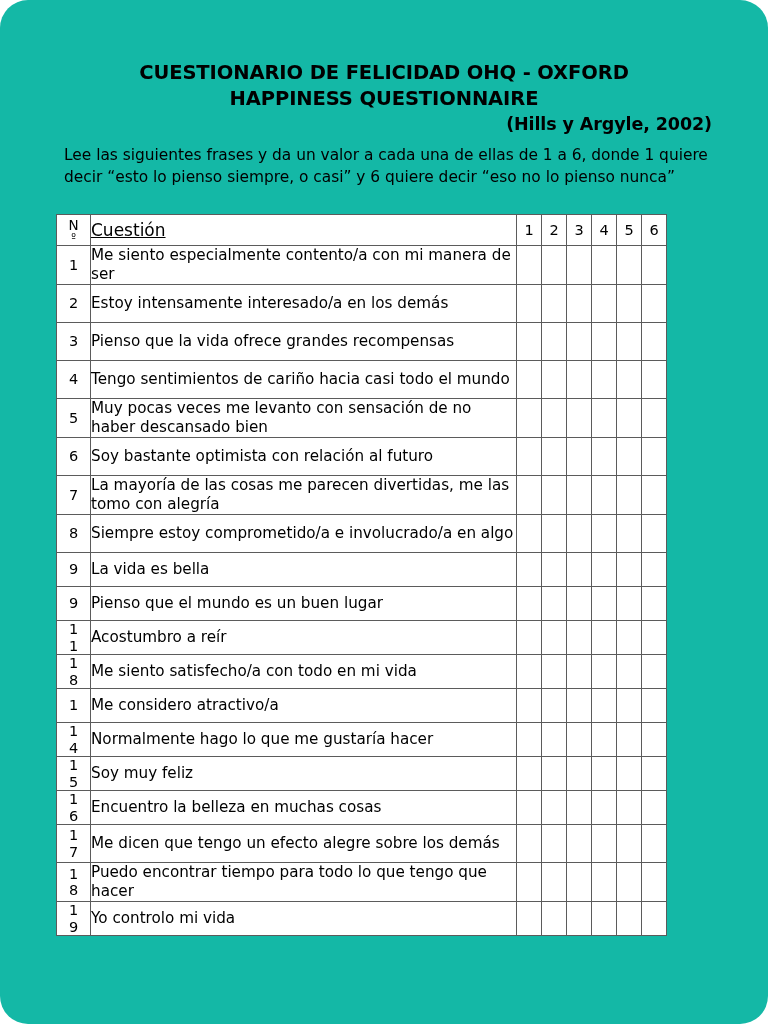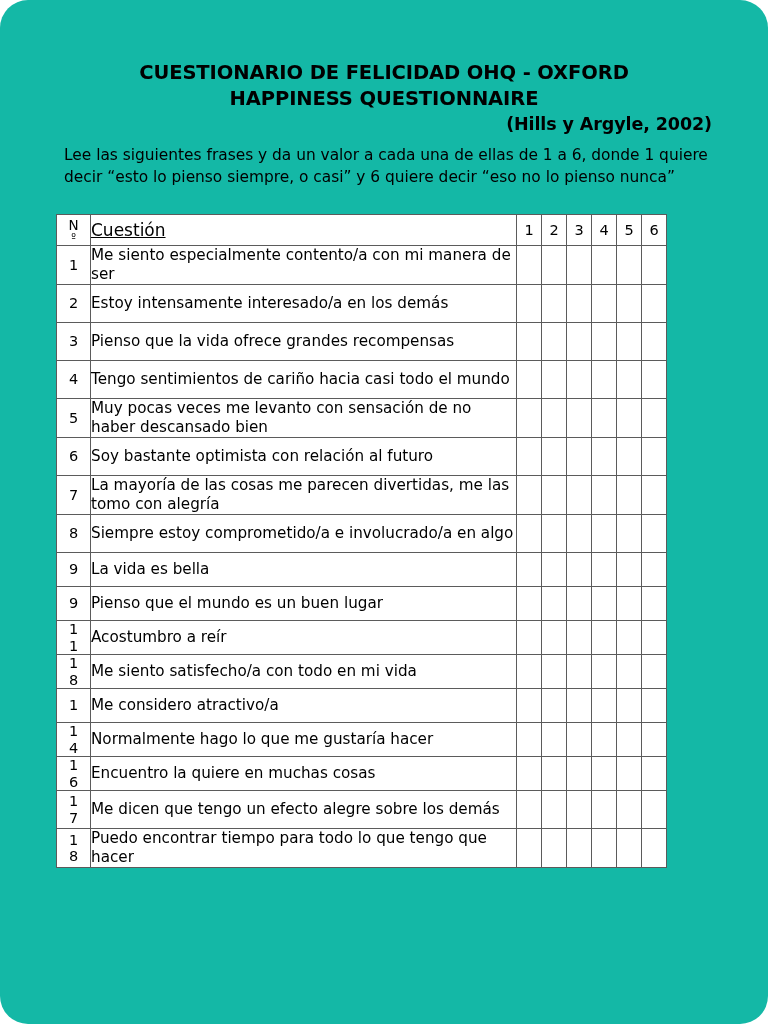--- a/index.html
+++ b/index.html
@@ -341,23 +341,35 @@
             <td class="qtext">Normalmente hago lo que me gustaría hacer</td>
             <td class="rate"></td>
             <td class="rate"></td>
             <td class="rate"></td>
             <td class="rate"></td>
             <td class="rate"></td>
             <td class="rate"></td>
           </tr>
           <tr class="r1">
             <td class="num">
+              <span class="numtxt">15</span>
+            </td>
+            <td class="qtext">Soy muy feliz</td>
+            <td class="rate"></td>
+            <td class="rate"></td>
+            <td class="rate"></td>
+            <td class="rate"></td>
+            <td class="rate"></td>
+            <td class="rate"></td>
+          </tr>
+          <tr class="r1">
+            <td class="num">
               <span class="numtxt">16</span>
             </td>
-            <td class="qtext">Encuentro la quiere en muchas cosas</td>
+            <td class="qtext">Encuentro la belleza en muchas cosas</td>
             <td class="rate"></td>
             <td class="rate"></td>
             <td class="rate"></td>
             <td class="rate"></td>
             <td class="rate"></td>
             <td class="rate"></td>
           </tr>
           <tr class="r2">
             <td class="num">
               <span class="numtxt">17</span>
@@ -368,20 +380,32 @@
             <td class="rate"></td>
             <td class="rate"></td>
             <td class="rate"></td>
             <td class="rate"></td>
           </tr>
           <tr class="r2">
             <td class="num">
               <span class="numtxt">18</span>
             </td>
             <td class="qtext">Puedo encontrar tiempo para todo lo que tengo que hacer</td>
+            <td class="rate"></td>
+            <td class="rate"></td>
+            <td class="rate"></td>
+            <td class="rate"></td>
+            <td class="rate"></td>
+            <td class="rate"></td>
+          </tr>
+          <tr class="r1">
+            <td class="num">
+              <span class="numtxt">19</span>
+            </td>
+            <td class="qtext">Yo controlo mi vida</td>
             <td class="rate"></td>
             <td class="rate"></td>
             <td class="rate"></td>
             <td class="rate"></td>
             <td class="rate"></td>
             <td class="rate"></td>
           </tr>
         </tbody>
     </table>
   </div>

